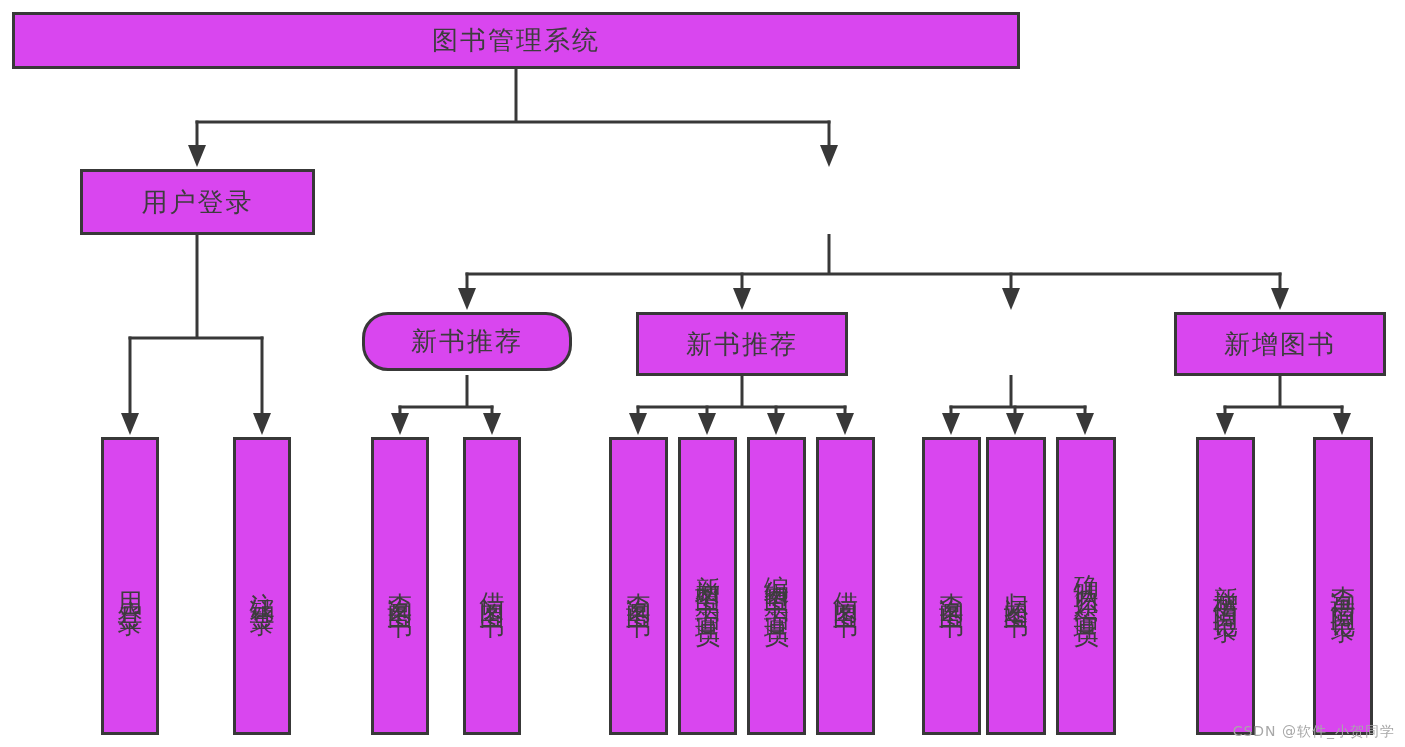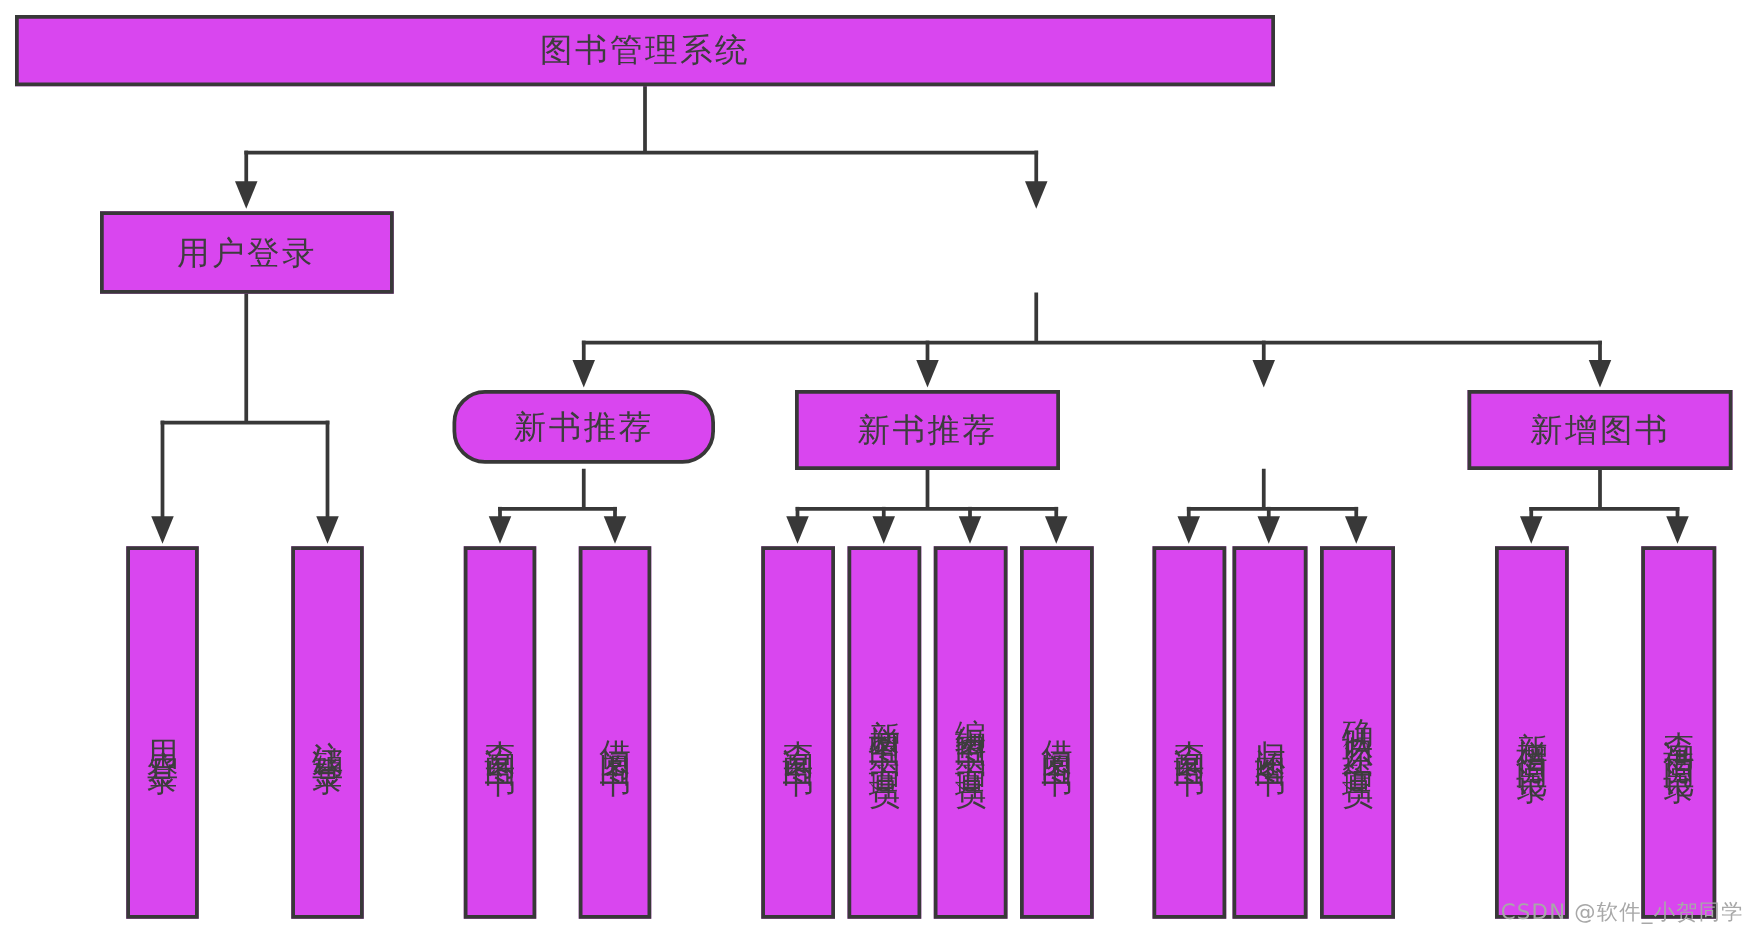--- a/index.html
+++ b/index.html
@@ -5,21 +5,21 @@
   html,body{margin:0;padding:0;background:#ffffff;}
   body{width:1405px;height:747px;position:relative;overflow:hidden;
        font-family:"DejaVu Sans","Liberation Sans",sans-serif;color:#3d3d3d;}
   #stage{position:absolute;left:0;top:0;width:1405px;height:747px;}
   svg.wires{position:absolute;left:0;top:0;}
   .node{position:absolute;box-sizing:border-box;border:3px solid #383838;background:#d946ef;
         display:flex;align-items:center;justify-content:center;}
   .hbox{font-size:26px;letter-spacing:2px;white-space:nowrap;}
   .vbox .vtext{writing-mode:vertical-rl;text-orientation:mixed;
                font-size:25px;letter-spacing:7px;line-height:1;white-space:nowrap;}
-  .watermark{position:absolute;right:10px;bottom:6px;font-size:17px;letter-spacing:1px;
+  .watermark{position:absolute;right:10px;bottom:6px;font-size:14px;letter-spacing:1px;
              color:#a8a8a8;white-space:nowrap;z-index:5;}
 </style>
 </head>
 <body>
 
 <div id="stage">
 
   <svg class="wires" width="1405" height="747" viewBox="0 0 1405 747">
     <g stroke="#383838" stroke-width="3" fill="none">
 

